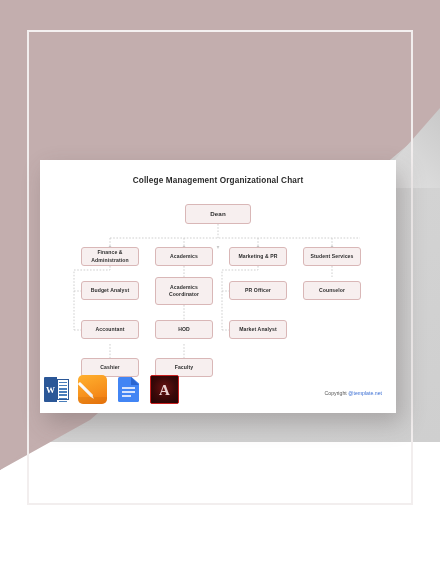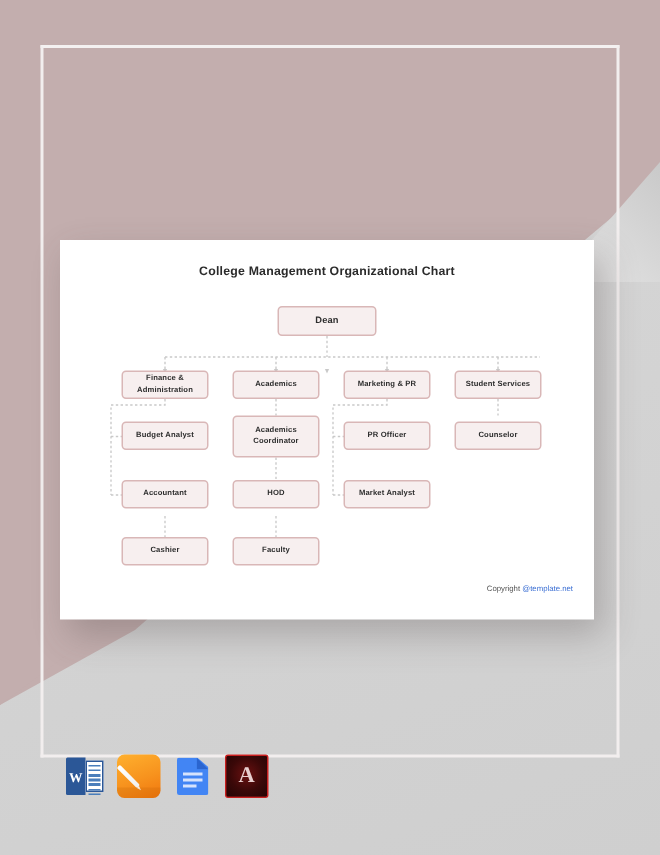--- a/index.html
+++ b/index.html
@@ -3,21 +3,21 @@
 <meta charset="utf-8">
 <style>
   * { box-sizing: border-box; margin: 0; padding: 0; }
   html, body {
     width: 440px; height: 570px;
     font-family: "Liberation Sans", sans-serif;
     overflow: hidden;
   }
   #stage {
     position: relative;
-    width: 440px; height: 570px;
+    width: 440px; height: 442px;
     background: #404040;
   }
 
   
   .bg-grey-base {
     position: absolute; inset: 0;
     background: linear-gradient(160deg, #dcdcdc 0%, #d4d4d4 45%, #cfcfcf 100%);
   }
   .bg-mauve {
     position: absolute;

